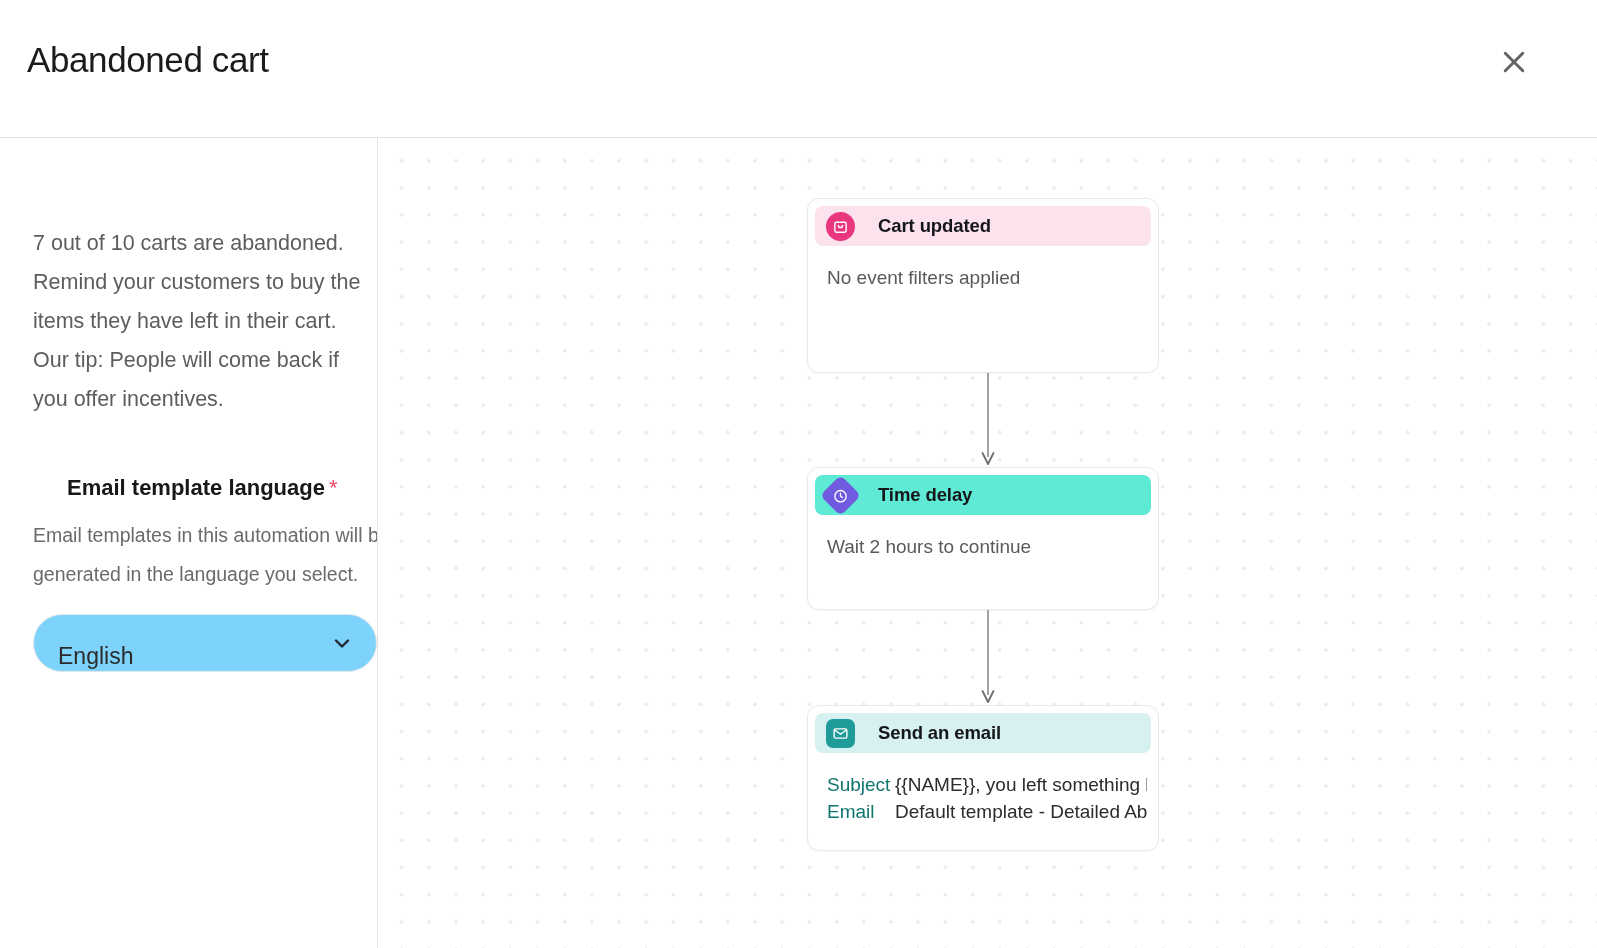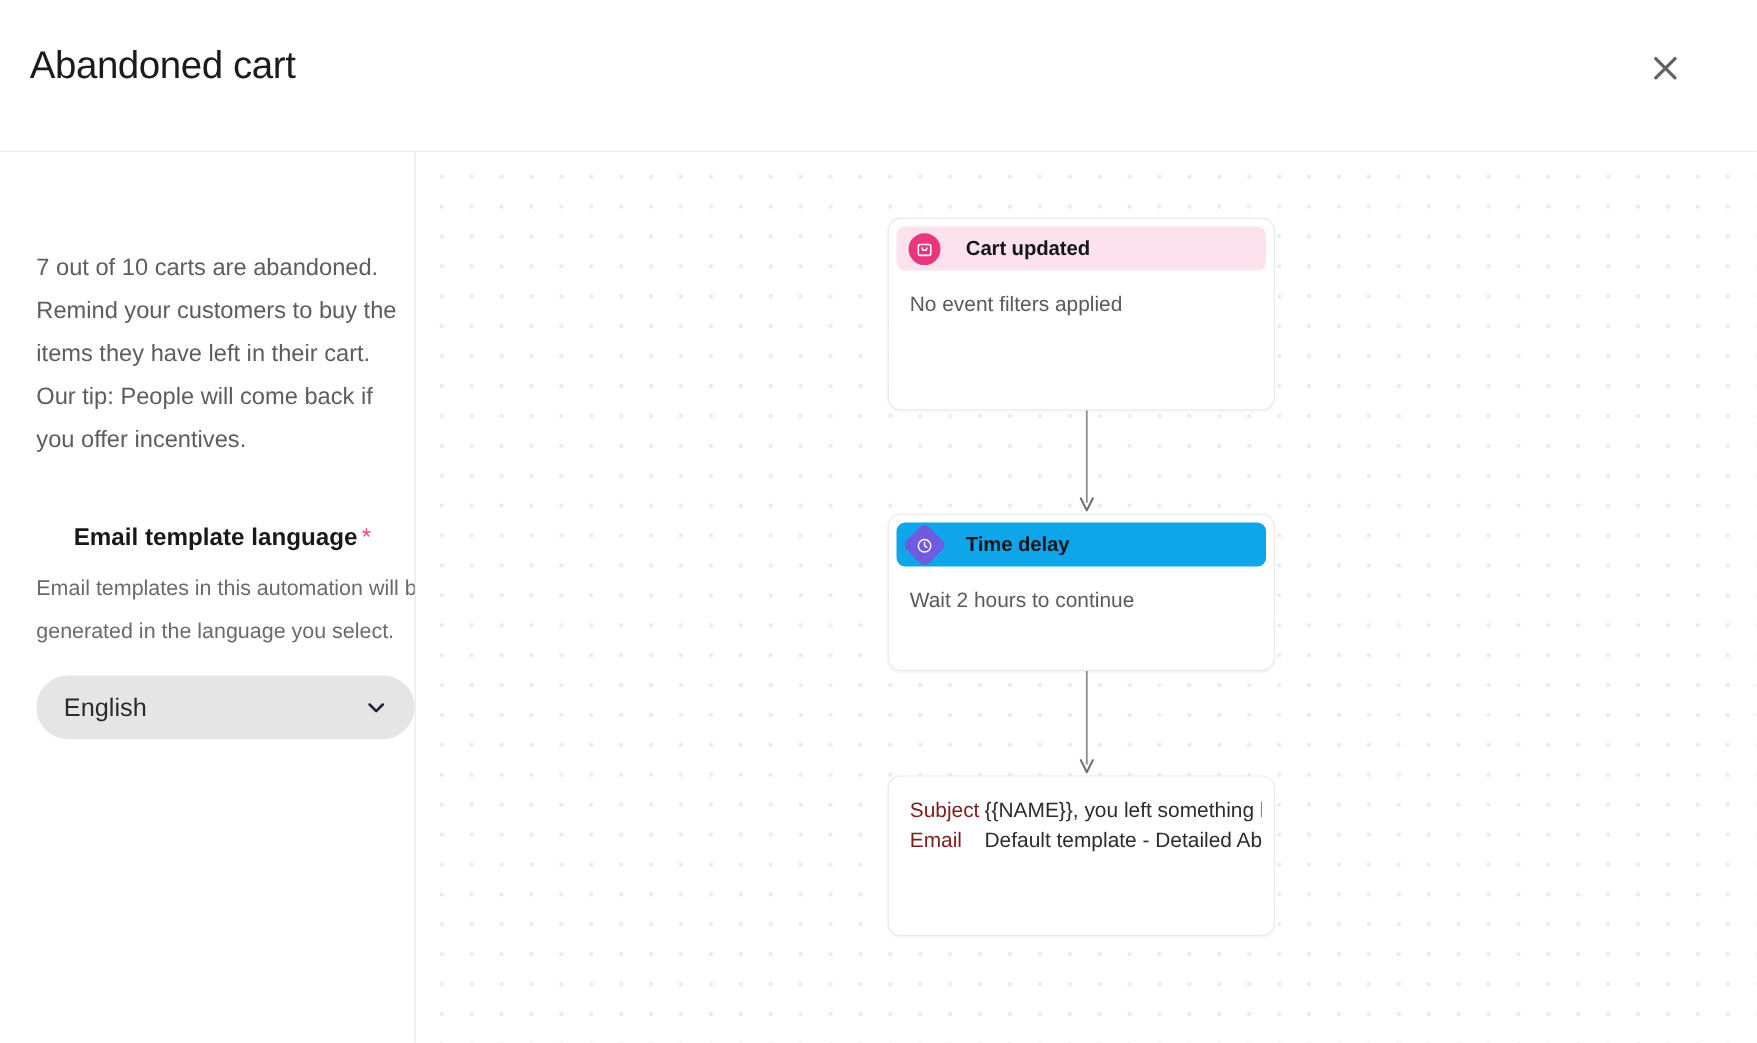--- a/index.html
+++ b/index.html
@@ -123,23 +123,23 @@
     white-space: pre-line;
   }
 
   .select-control {
     margin-top: 20px;
     position: relative;
     width: 344px;
     height: 58px;
     border: 1px solid #e4e6ea;
     border-radius: 29px;
-    background: #e5e5e5;
-    display: flex;
-    align-items: center;
+    background: #7dd3fc;
+    display: flex;
+    align-items: flex-end;
     padding: 0 24px;
     cursor: pointer;
   }
   .select-value {
     font-size: 23px;
     color: #2b2b2b;
     line-height: 30px;
   }
   .select-chevron {
     position: absolute;
@@ -187,21 +187,21 @@
   .node-header {
     margin: 7px 7px 0 7px;
     height: 40px;
     border-radius: 8px;
     display: flex;
     align-items: center;
     padding-left: 11px;
     gap: 23px;
   }
   .hdr-pink   { background: #fbe2ed; }
-  .hdr-purple { background: #0ea5e9; }
+  .hdr-purple { background: #5eead4; }
   .hdr-teal   { background: #d7f0f0; }
 
   .node-title {
     font-size: 18.5px;
     font-weight: 700;
     color: #15161a;
     letter-spacing: -0.1px;
     line-height: 22px;
   }
 
@@ -237,21 +237,21 @@
     color: #5a5a5a;
   }
 
   .kv-row {
     display: flex;
     align-items: baseline;
     line-height: 27px;
   }
   .kv-key {
     font-size: 19px;
-    color: #7f1d1d;
+    color: #0f766e;
     width: 68px;
     flex: 0 0 68px;
   }
   .kv-val {
     font-size: 19px;
     color: #2c2c2c;
     white-space: nowrap;
     overflow: hidden;
     max-width: 252px;
   }
@@ -345,20 +345,29 @@
         </div>
 
         <div class="connector conn-2">
           <svg width="14" height="95" viewBox="0 0 14 95" fill="none">
             <path d="M7 0 V85" stroke="#8b8b8b" stroke-width="1.6"></path>
             <path d="M1.5 81 L7 92 L12.5 81" stroke="#6d6d6d" stroke-width="1.8" fill="none" stroke-linecap="round" stroke-linejoin="round"></path>
           </svg>
         </div>
 
         <div class="node node-email">
+          <div class="node-header hdr-teal">
+            <span class="node-icon icon-square-teal">
+              <svg width="17" height="17" viewBox="0 0 24 24" fill="none" stroke="#ffffff" stroke-width="2" stroke-linecap="round" stroke-linejoin="round">
+                <rect x="3" y="5.5" width="18" height="13" rx="2.2"></rect>
+                <path d="M3.8 7 L12 13 L20.2 7"></path>
+              </svg>
+            </span>
+            <span class="node-title">Send an email</span>
+          </div>
           <div class="node-body">
             <div class="kv-row">
               <span class="kv-key">Subject</span>
               <span class="kv-val">{{NAME}}, you left something be…</span>
             </div>
             <div class="kv-row">
               <span class="kv-key">Email</span>
               <span class="kv-val">Default template - Detailed Aban…</span>
             </div>
           </div>

